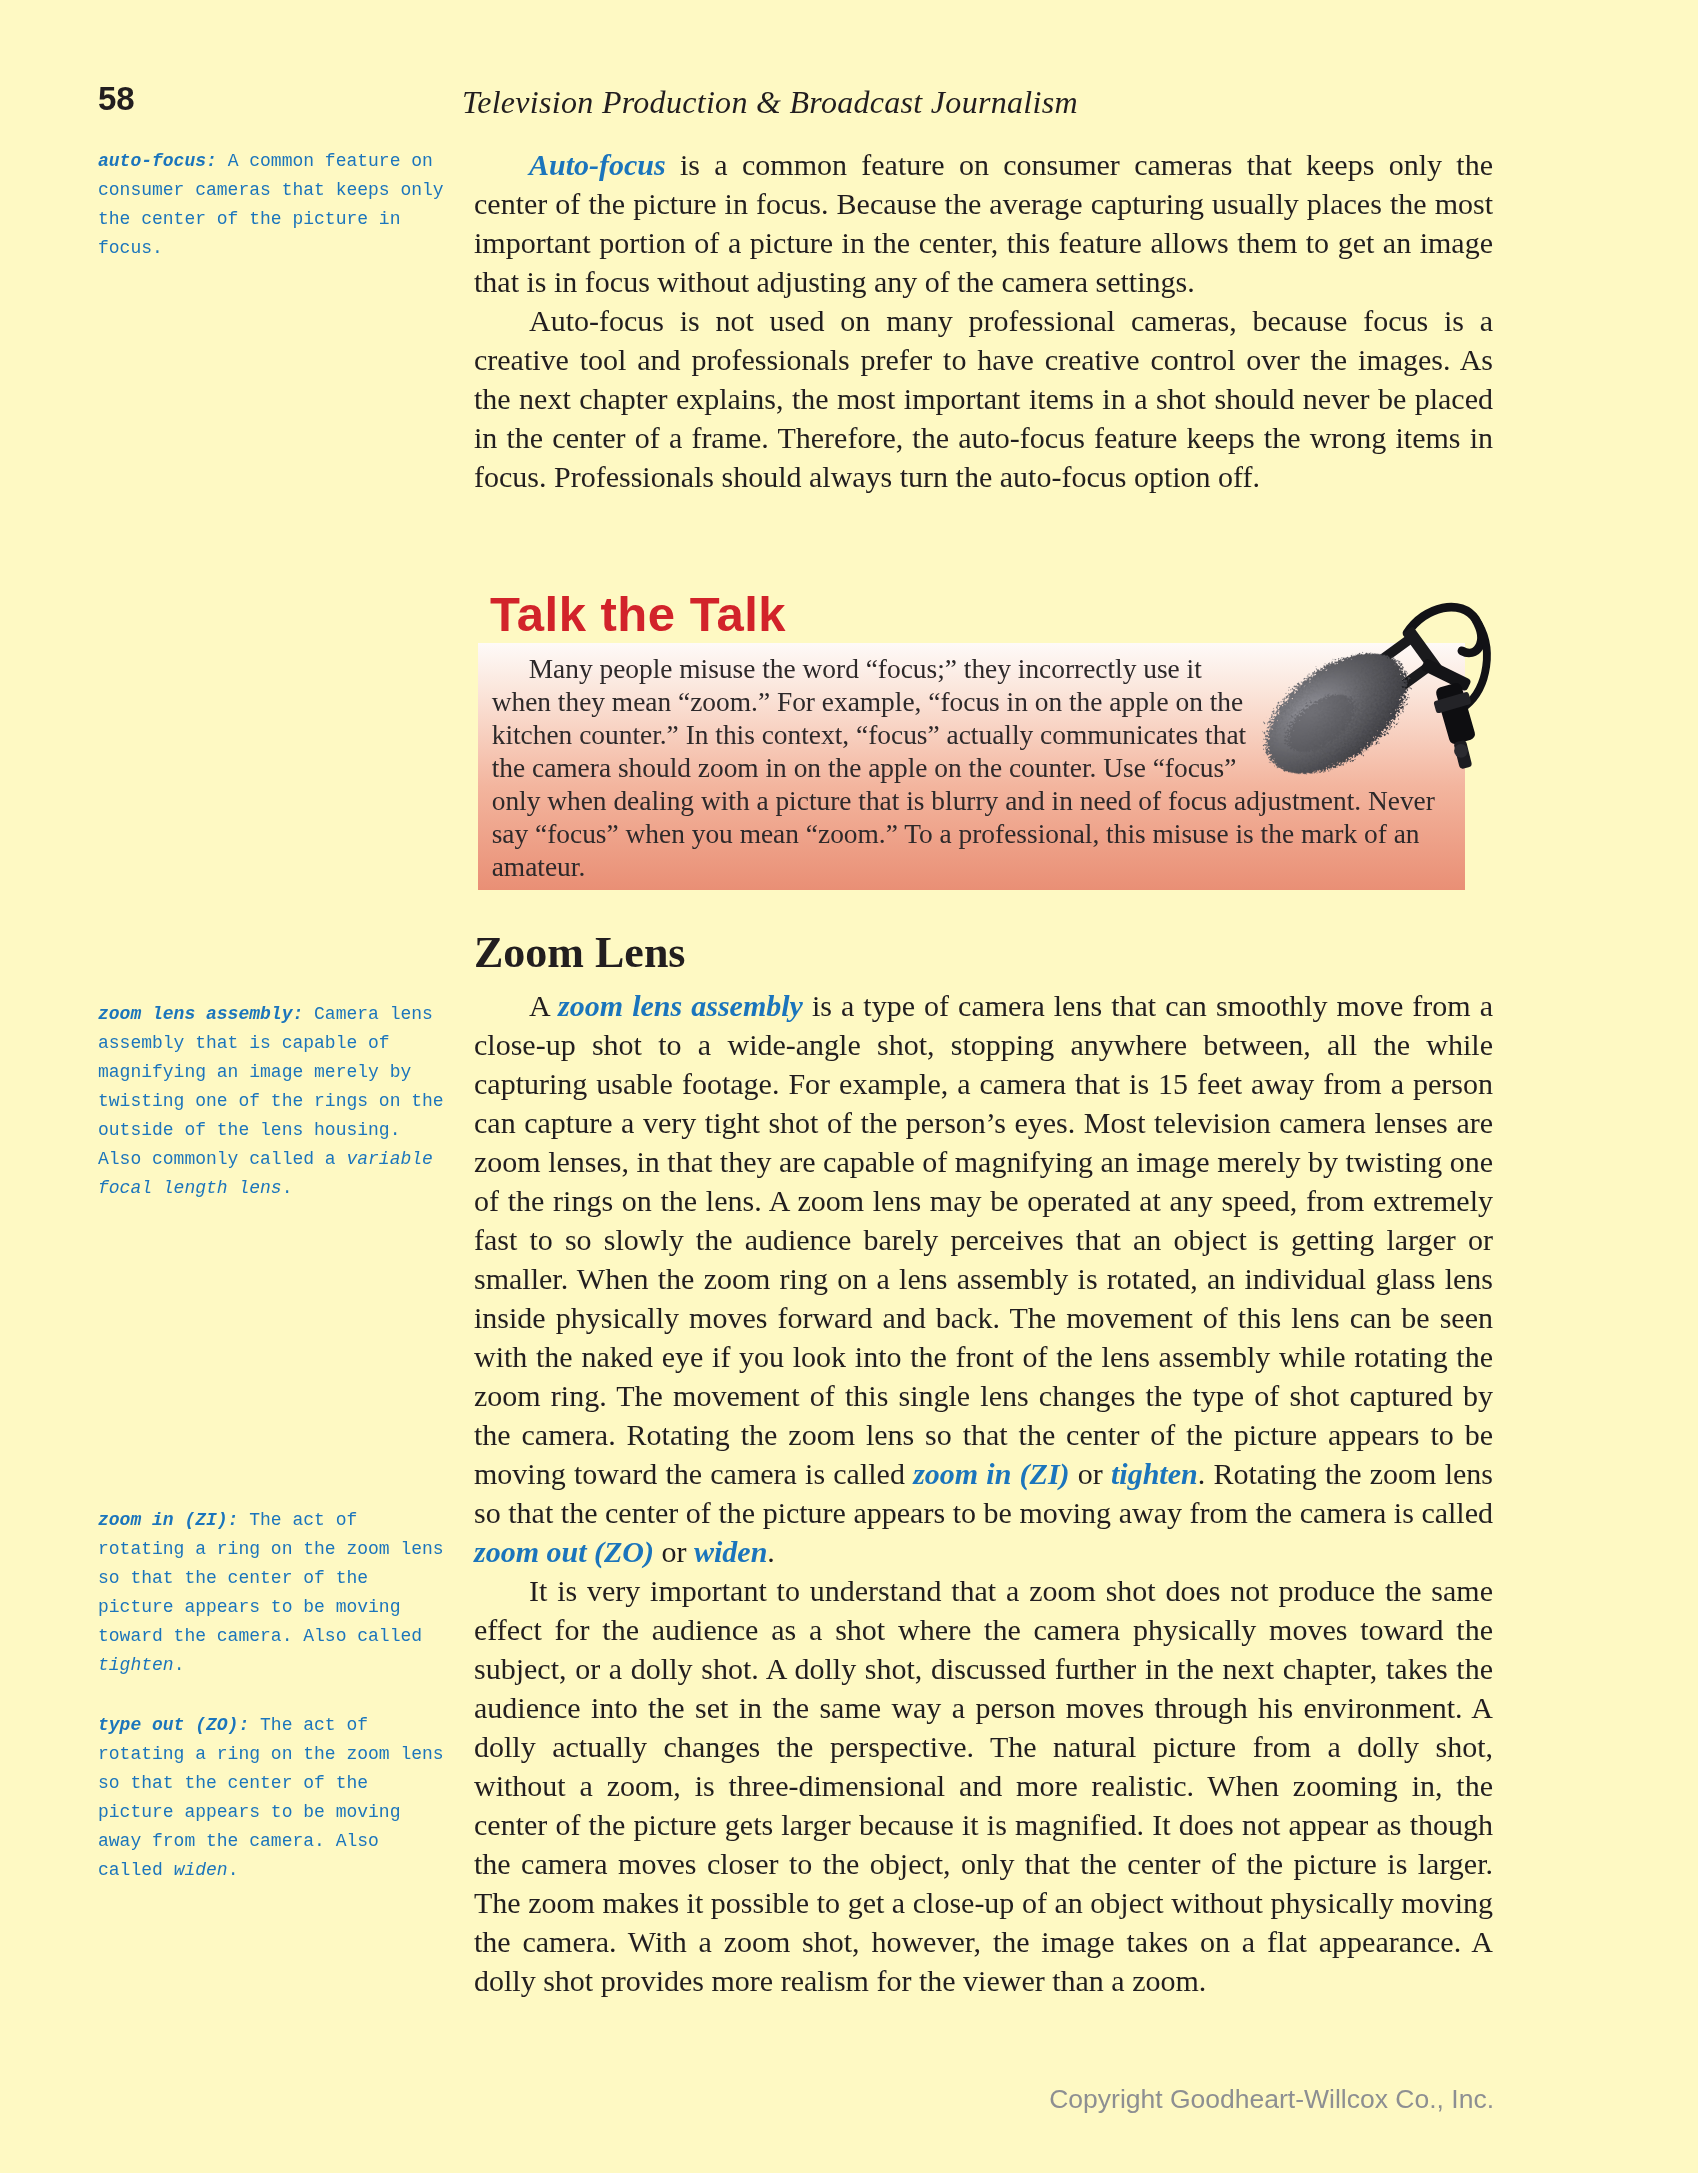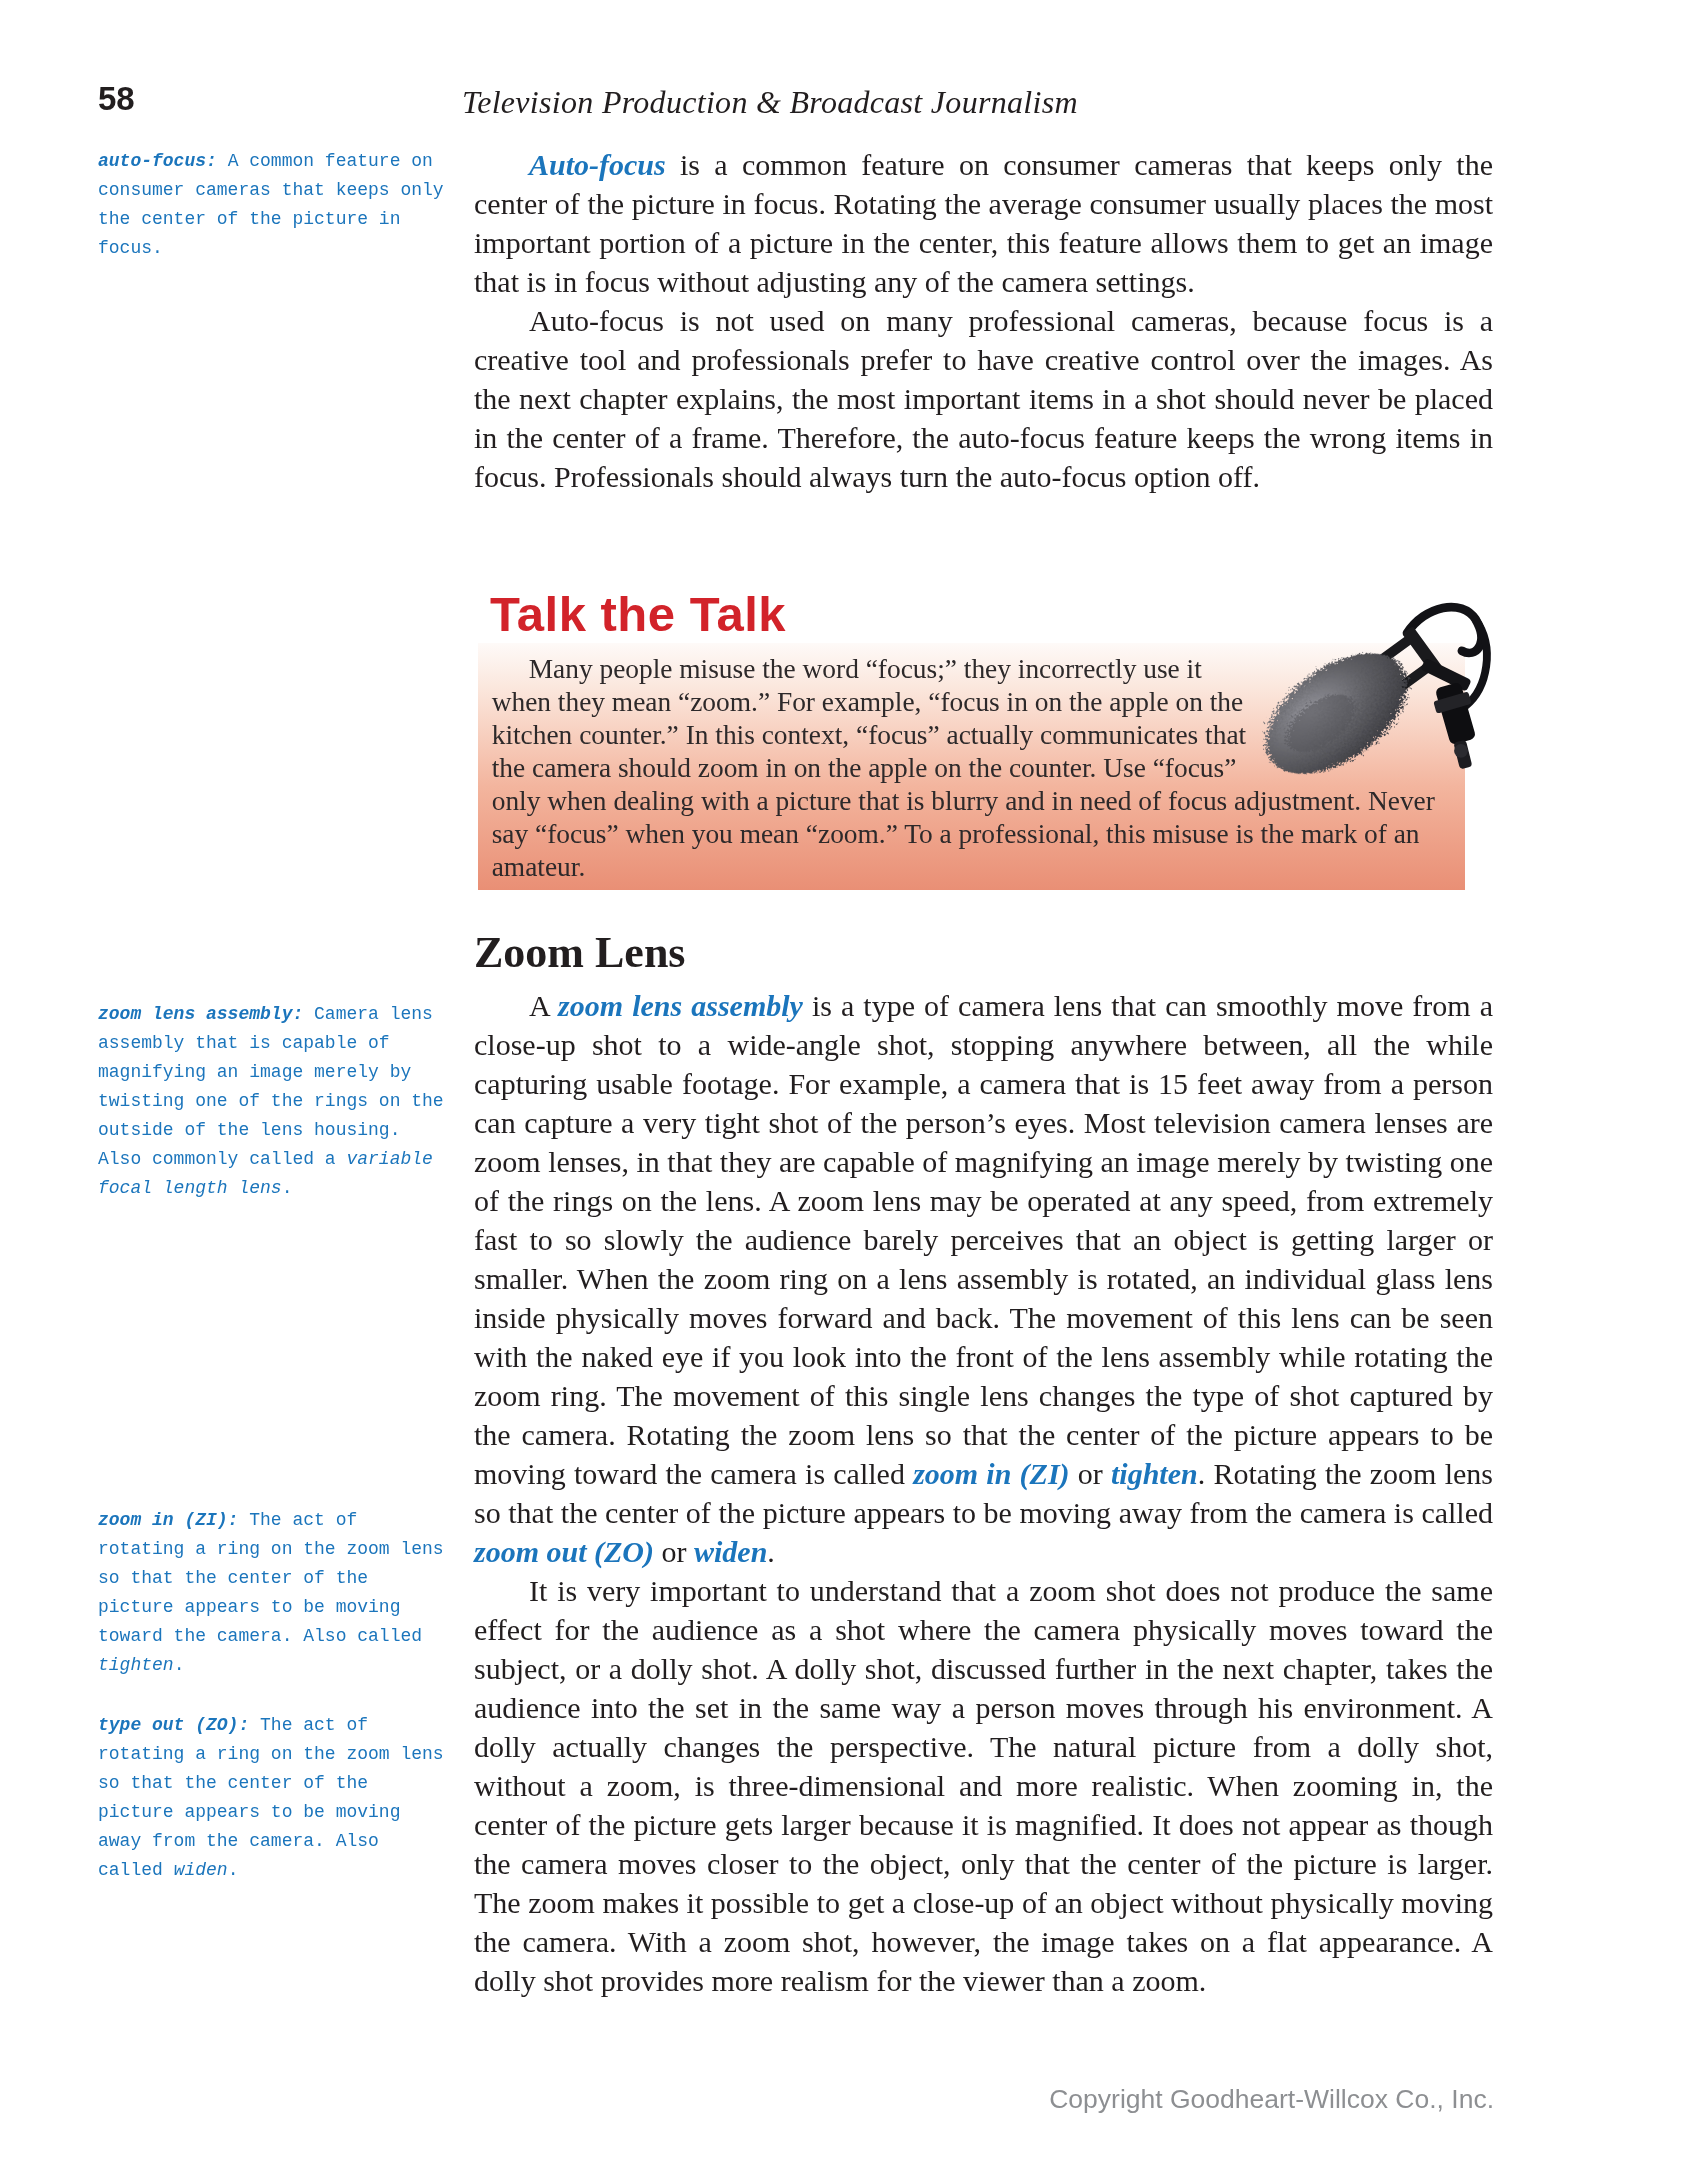--- a/index.html
+++ b/index.html
@@ -1,19 +1,19 @@
 <!DOCTYPE html>
 <html><head>
 <meta charset="utf-8">
 <style>
   html,body{margin:0;padding:0;background:#e9e9e9;}
   #page{
     position:relative;
     width:1699px;height:2174px;
-    background:#ffffff;
+    background:#fef9c3;
     overflow:hidden;
     font-family:"Liberation Serif", serif;
   }
   
   #page-number{
     position:absolute;left:98px;top:80px;
     font-family:"Liberation Sans", sans-serif;
     font-weight:700;font-size:33px;color:#221e1f;
   }
   #running-head{
@@ -84,21 +84,21 @@
 
   <div id="page-number">58</div>
   <div id="running-head">Television Production &amp; Broadcast Journalism</div>
 
   <div id="note-autofocus" class="margin-note"><span class="mn-term">auto-focus:</span><span> A common feature on consumer cameras that keeps only the center of the picture in focus.</span></div>
   <div id="note-zla" class="margin-note"><span class="mn-term">zoom lens assembly:</span><span> Camera lens assembly that is capable of magnifying an image merely by twisting one of the rings on the outside of the lens housing. Also commonly called a </span><span class="it">variable focal length lens</span><span>.</span></div>
   <div id="note-zi" class="margin-note"><span class="mn-term">zoom in (ZI):</span><span> The act of rotating a ring on the zoom lens so that the center of the picture appears to be moving toward the camera. Also called </span><span class="it">tighten</span><span>.</span></div>
   <div id="note-zo" class="margin-note"><span class="mn-term">type out (ZO):</span><span> The act of rotating a ring on the zoom lens so that the center of the picture appears to be moving away from the camera. Also called </span><span class="it">widen</span><span>.</span></div>
 
   <div id="flow-top" class="bodyflow">
-    <p><span class="blue-term">Auto-focus</span><span> is a common feature on consumer cameras that keeps only the center of the picture in focus. Rotating the average consumer usually places the most important portion of a picture in the center, this feature allows them to get an image that is in focus without adjusting any of the camera settings.</span></p>
+    <p><span class="blue-term">Auto-focus</span><span> is a common feature on consumer cameras that keeps only the center of the picture in focus. Because the average capturing usually places the most important portion of a picture in the center, this feature allows them to get an image that is in focus without adjusting any of the camera settings.</span></p>
     <p><span>Auto-focus is not used on many professional cameras, because focus is a creative tool and professionals prefer to have creative control over the images. As the next chapter explains, the most important items in a shot should never be placed in the center of a frame. Therefore, the auto-focus feature keeps the wrong items in focus. Professionals should always turn the auto-focus option off.</span></p>
   </div>
 
   <div id="talk-heading">Talk the Talk</div>
 
   <div id="talk-box">
     <div id="mic-spacer"></div>
     <p>Many people misuse the word “focus;” they incorrectly use it when they mean “zoom.” For example, “focus in on the apple on the kitchen counter.” In this context, “focus” actually communicates that the camera should zoom in on the apple on the counter. Use “focus” only when dealing with a picture that is blurry and in need of focus adjustment. Never say “focus” when you mean “zoom.” To a professional, this misuse is the mark of an amateur.</p>
   </div>
 

